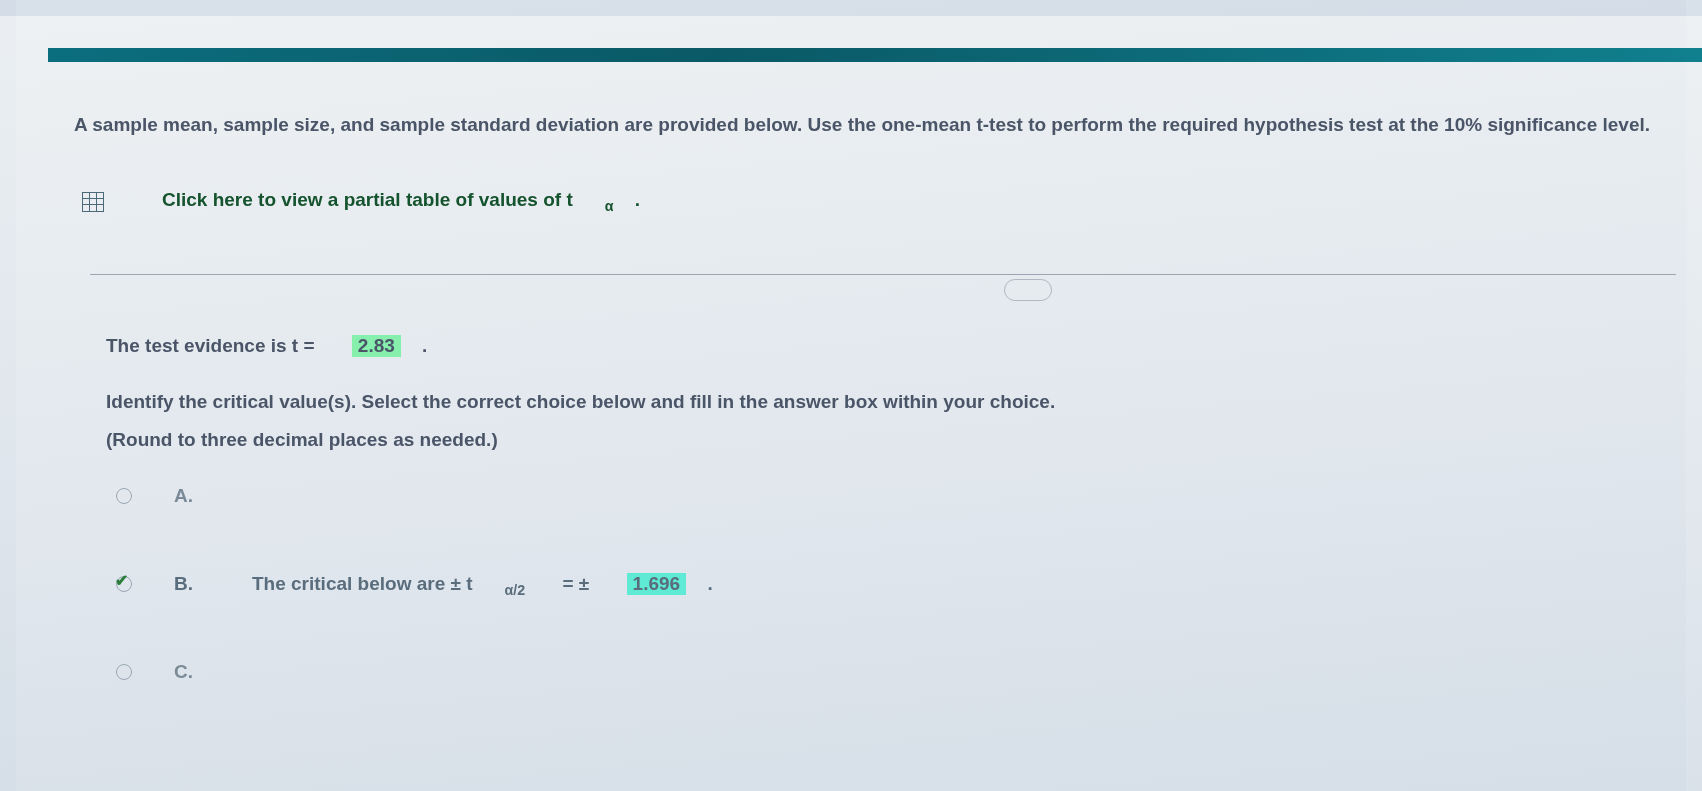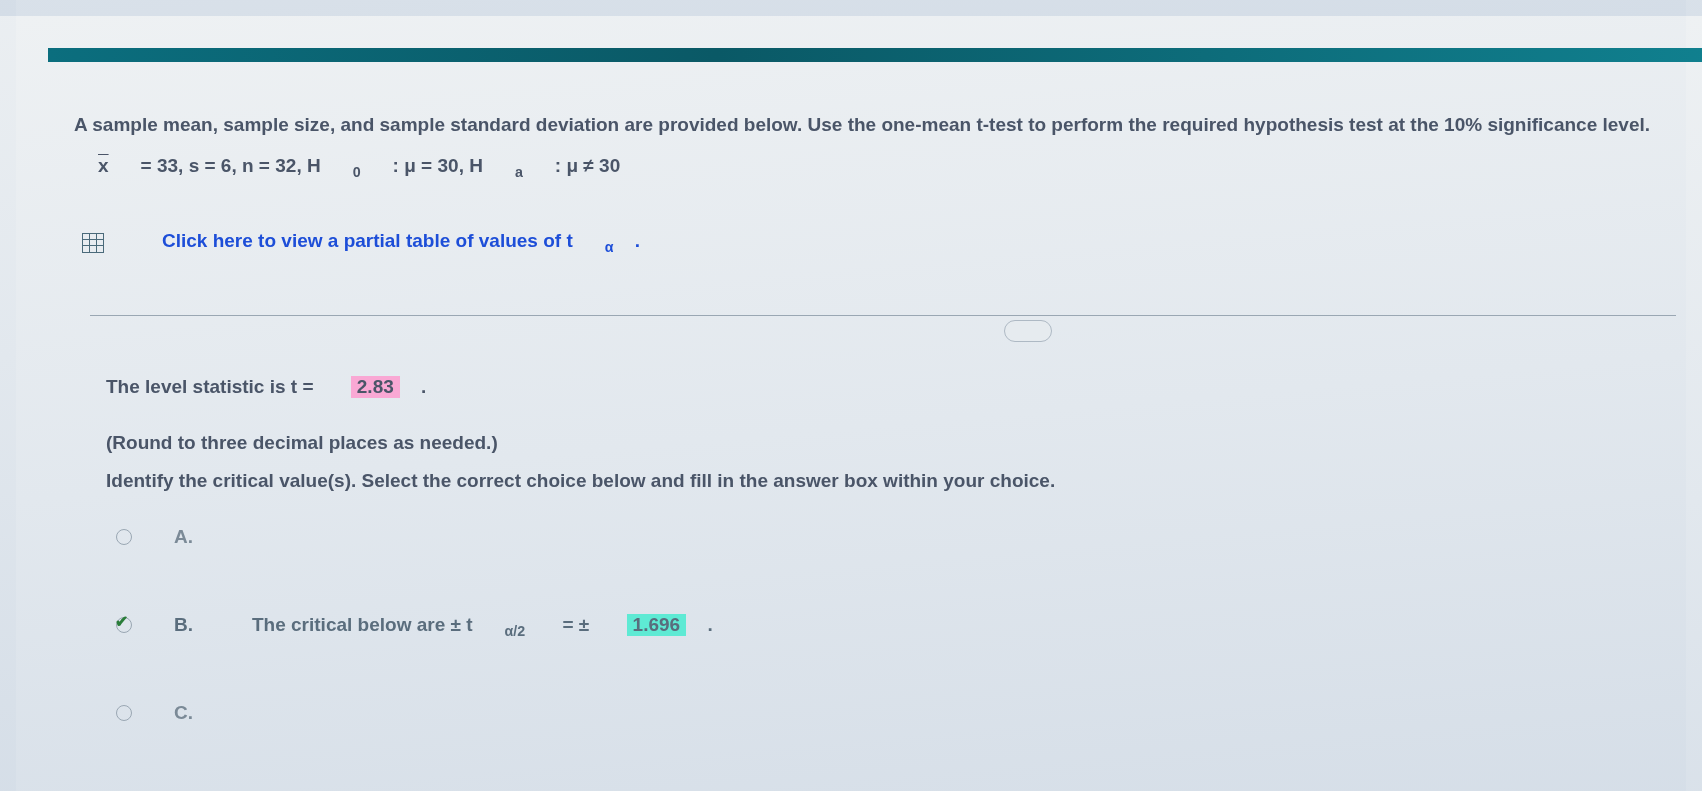--- a/index.html
+++ b/index.html
@@ -27,21 +27,21 @@
     margin-top: 14px;
     margin-left: 24px;
   }
   .xbar { text-decoration: overline; }
   .table-link-row {
     display: flex;
     align-items: center;
     gap: 10px;
     margin-top: 34px;
     margin-left: 8px;
-    color: #1d4ed8;
+    color: #14532d;
   }
   .table-icon {
     width: 22px;
     height: 20px;
     border: 1.5px solid #4a6a7a;
     display: inline-block;
     position: relative;
     background:
       linear-gradient(#4a6a7a,#4a6a7a) 0 33%/100% 1px no-repeat,
       linear-gradient(#4a6a7a,#4a6a7a) 0 66%/100% 1px no-repeat,
@@ -66,21 +66,21 @@
     align-items: center;
     justify-content: center;
     gap: 4px;
   }
   .dot { width: 3px; height: 3px; background: #5a6875; border-radius: 50%; }
 
   .section-2 { margin-top: 44px; }
   .test-stat-line { }
   .filled-box {
     display: inline-block;
-    background: #f9a8d4;
+    background: #86efac;
     padding: 0 6px;
     min-width: 44px;
     text-align: left;
   }
   .hint { margin-top: 4px; }
   .identify { margin-top: 18px; }
   .choices { margin-top: 10px; margin-left: 10px; }
   .choice-row {
     display: flex;
     align-items: center;
@@ -131,50 +131,47 @@
 </style>
 </head>
 <body>
 
 <div class="top-bar"></div>
 
 <div class="content">
 
   <div class="problem-text">A sample mean, sample size, and sample standard deviation are provided below. Use the one-mean t-test to perform the required hypothesis test at the 10% significance level.</div>
 
-  <div class="givens">
-    <span class="xbar">x</span><span>= 33, s = 6, n = 32, H</span><sub>0</sub><span>: μ = 30, H</span><sub>a</sub><span>: μ ≠ 30</span>
-  </div>
 
   <div class="table-link-row">
     <span class="table-icon"></span>
     <span>
       <span>Click here to view a partial table of values of t</span><sub>α</sub> .
     </span>
   </div>
 
   <div class="divider-area">
     <hr class="hr">
     <div class="ellipsis-pill">
       <span class="dot"></span>
       <span class="dot"></span>
       <span class="dot"></span>
     </div>
   </div>
 
   <div class="section-2">
 
     <div class="test-stat-line">
-      <span>The level statistic is t =</span>
+      <span>The test evidence is t =</span>
       <span class="filled-box">2.83</span> .
     </div>
 
     <div class="identify">
+      <div>Identify the critical value(s). Select the correct choice below and fill in the answer box within your choice.</div>
       <div>(Round to three decimal places as needed.)</div>
-      <div>Identify the critical value(s). Select the correct choice below and fill in the answer box within your choice.</div>
     </div>
 
     <div class="choices">
 
       <div class="choice-row">
         <span class="radio"></span>
         <span class="letter">A.</span>
       </div>
 
       <div class="choice-row" style="color:#5a6d7d;">

